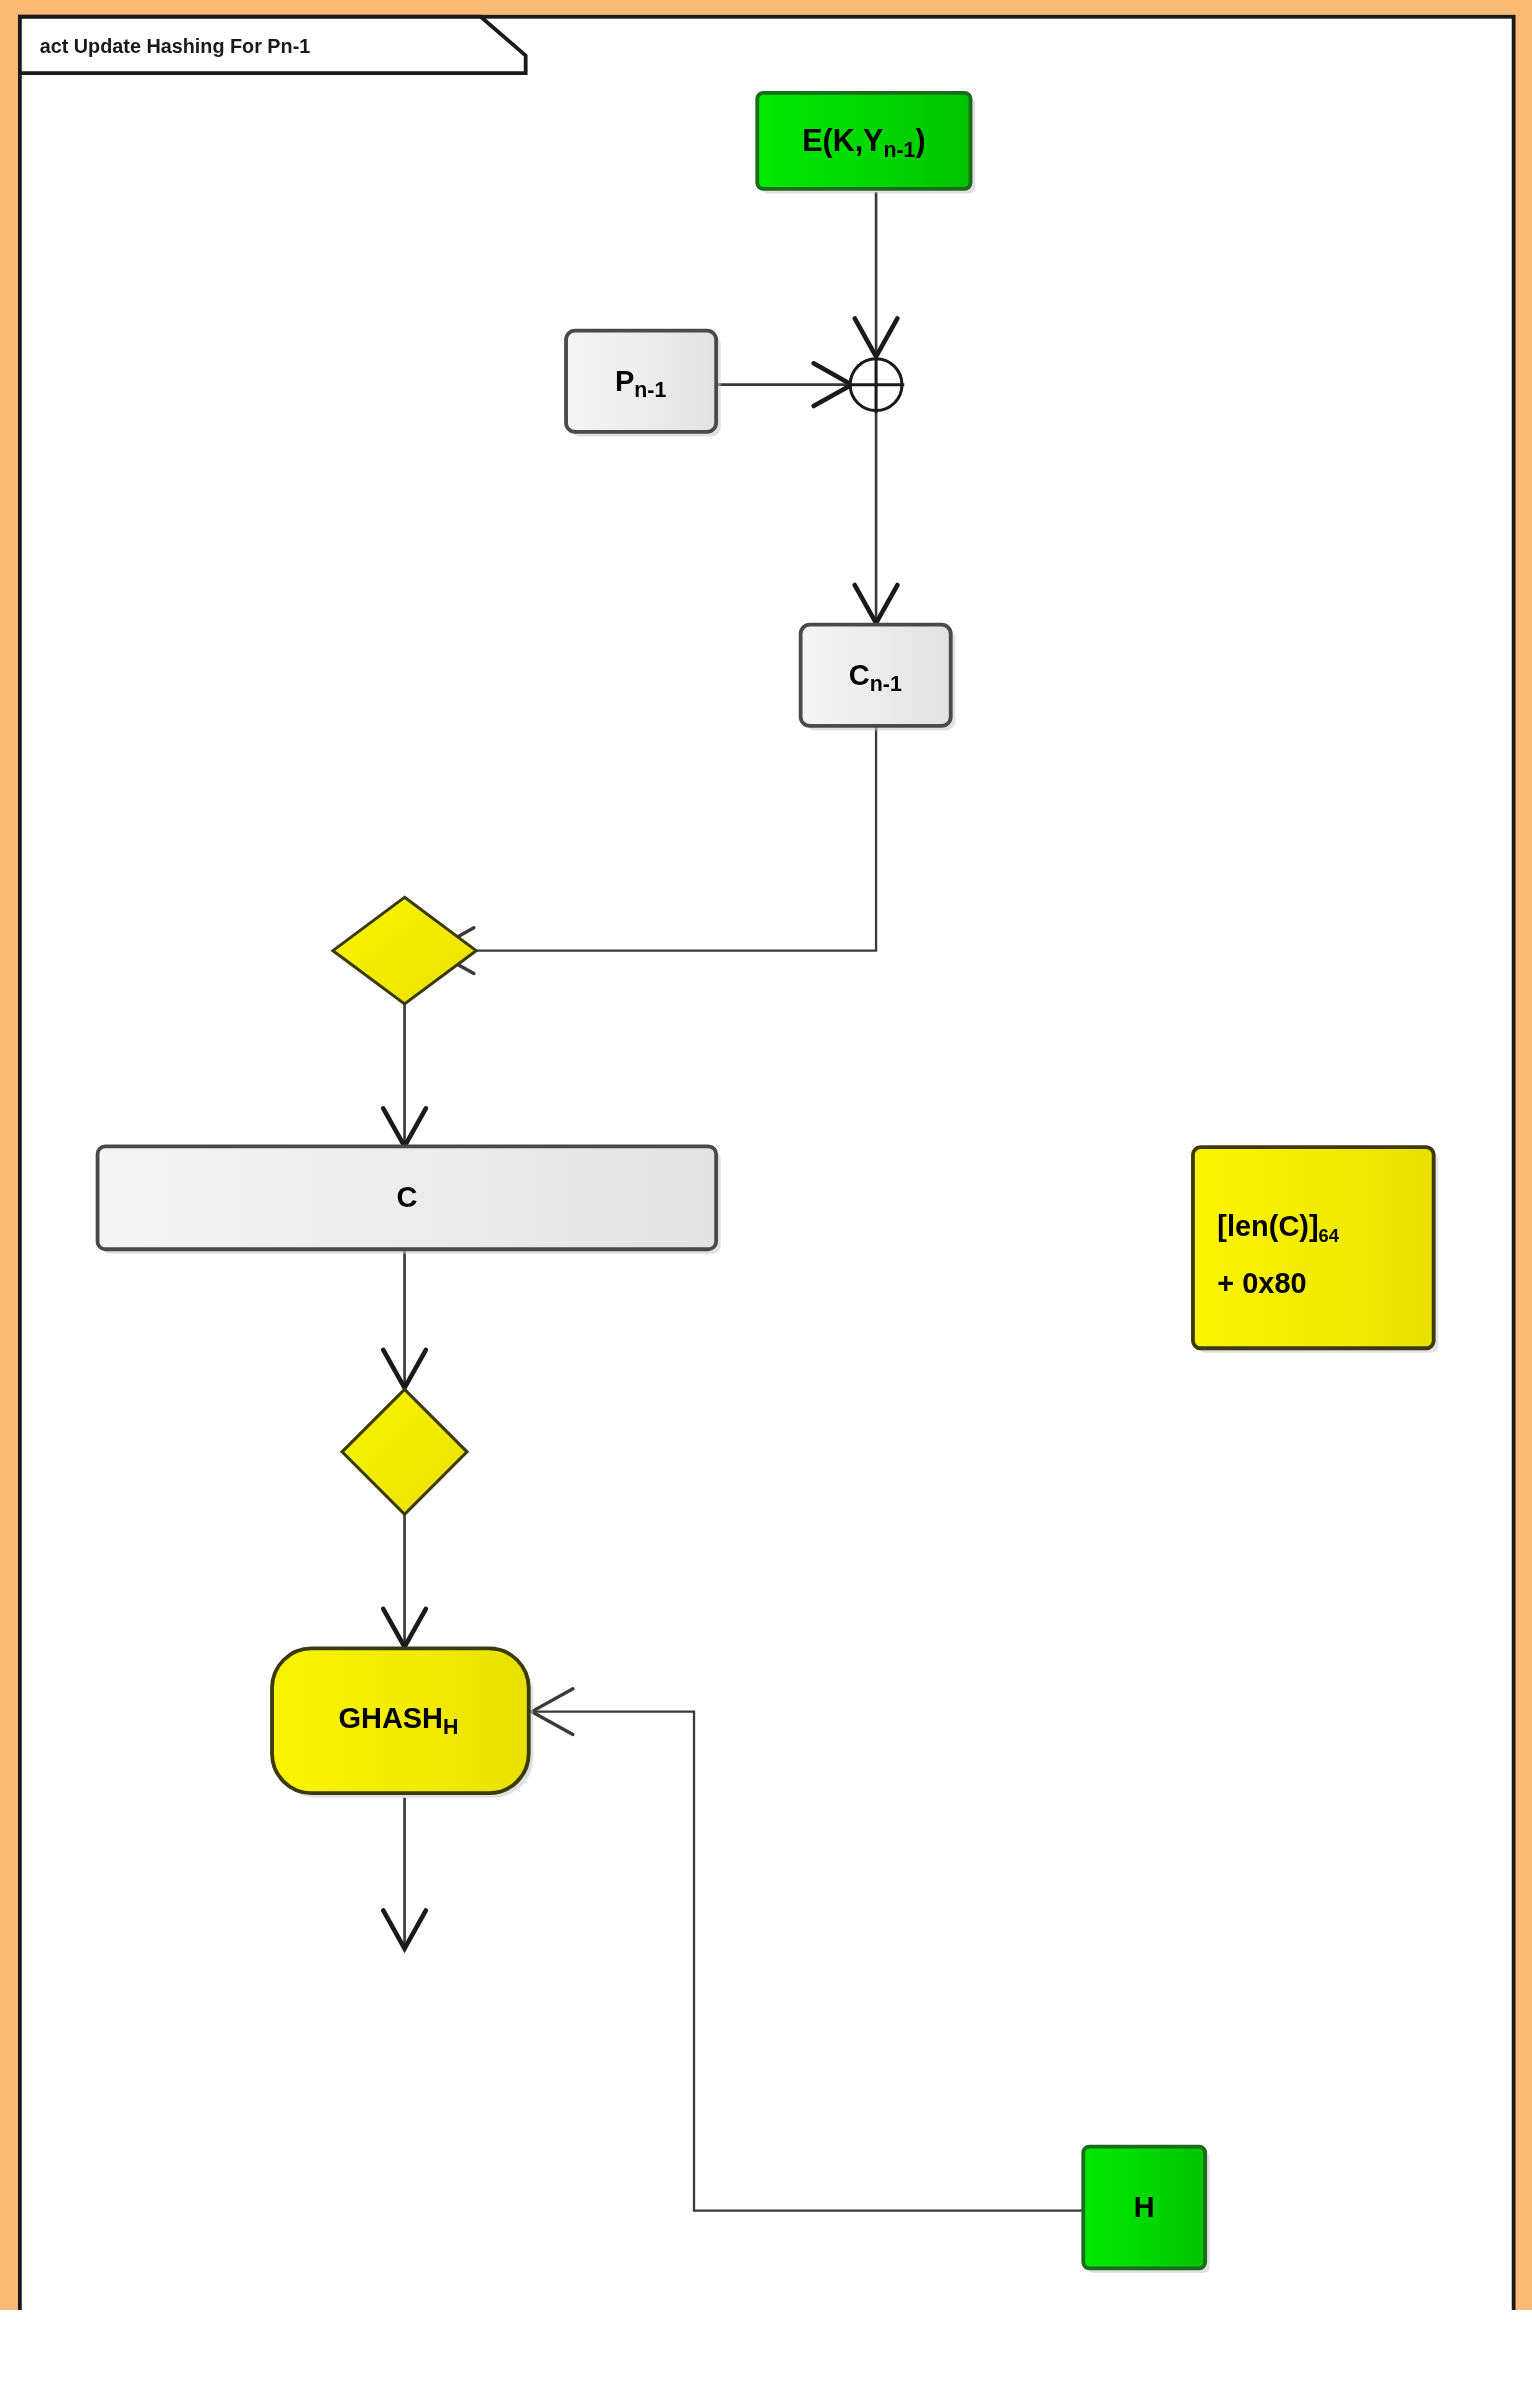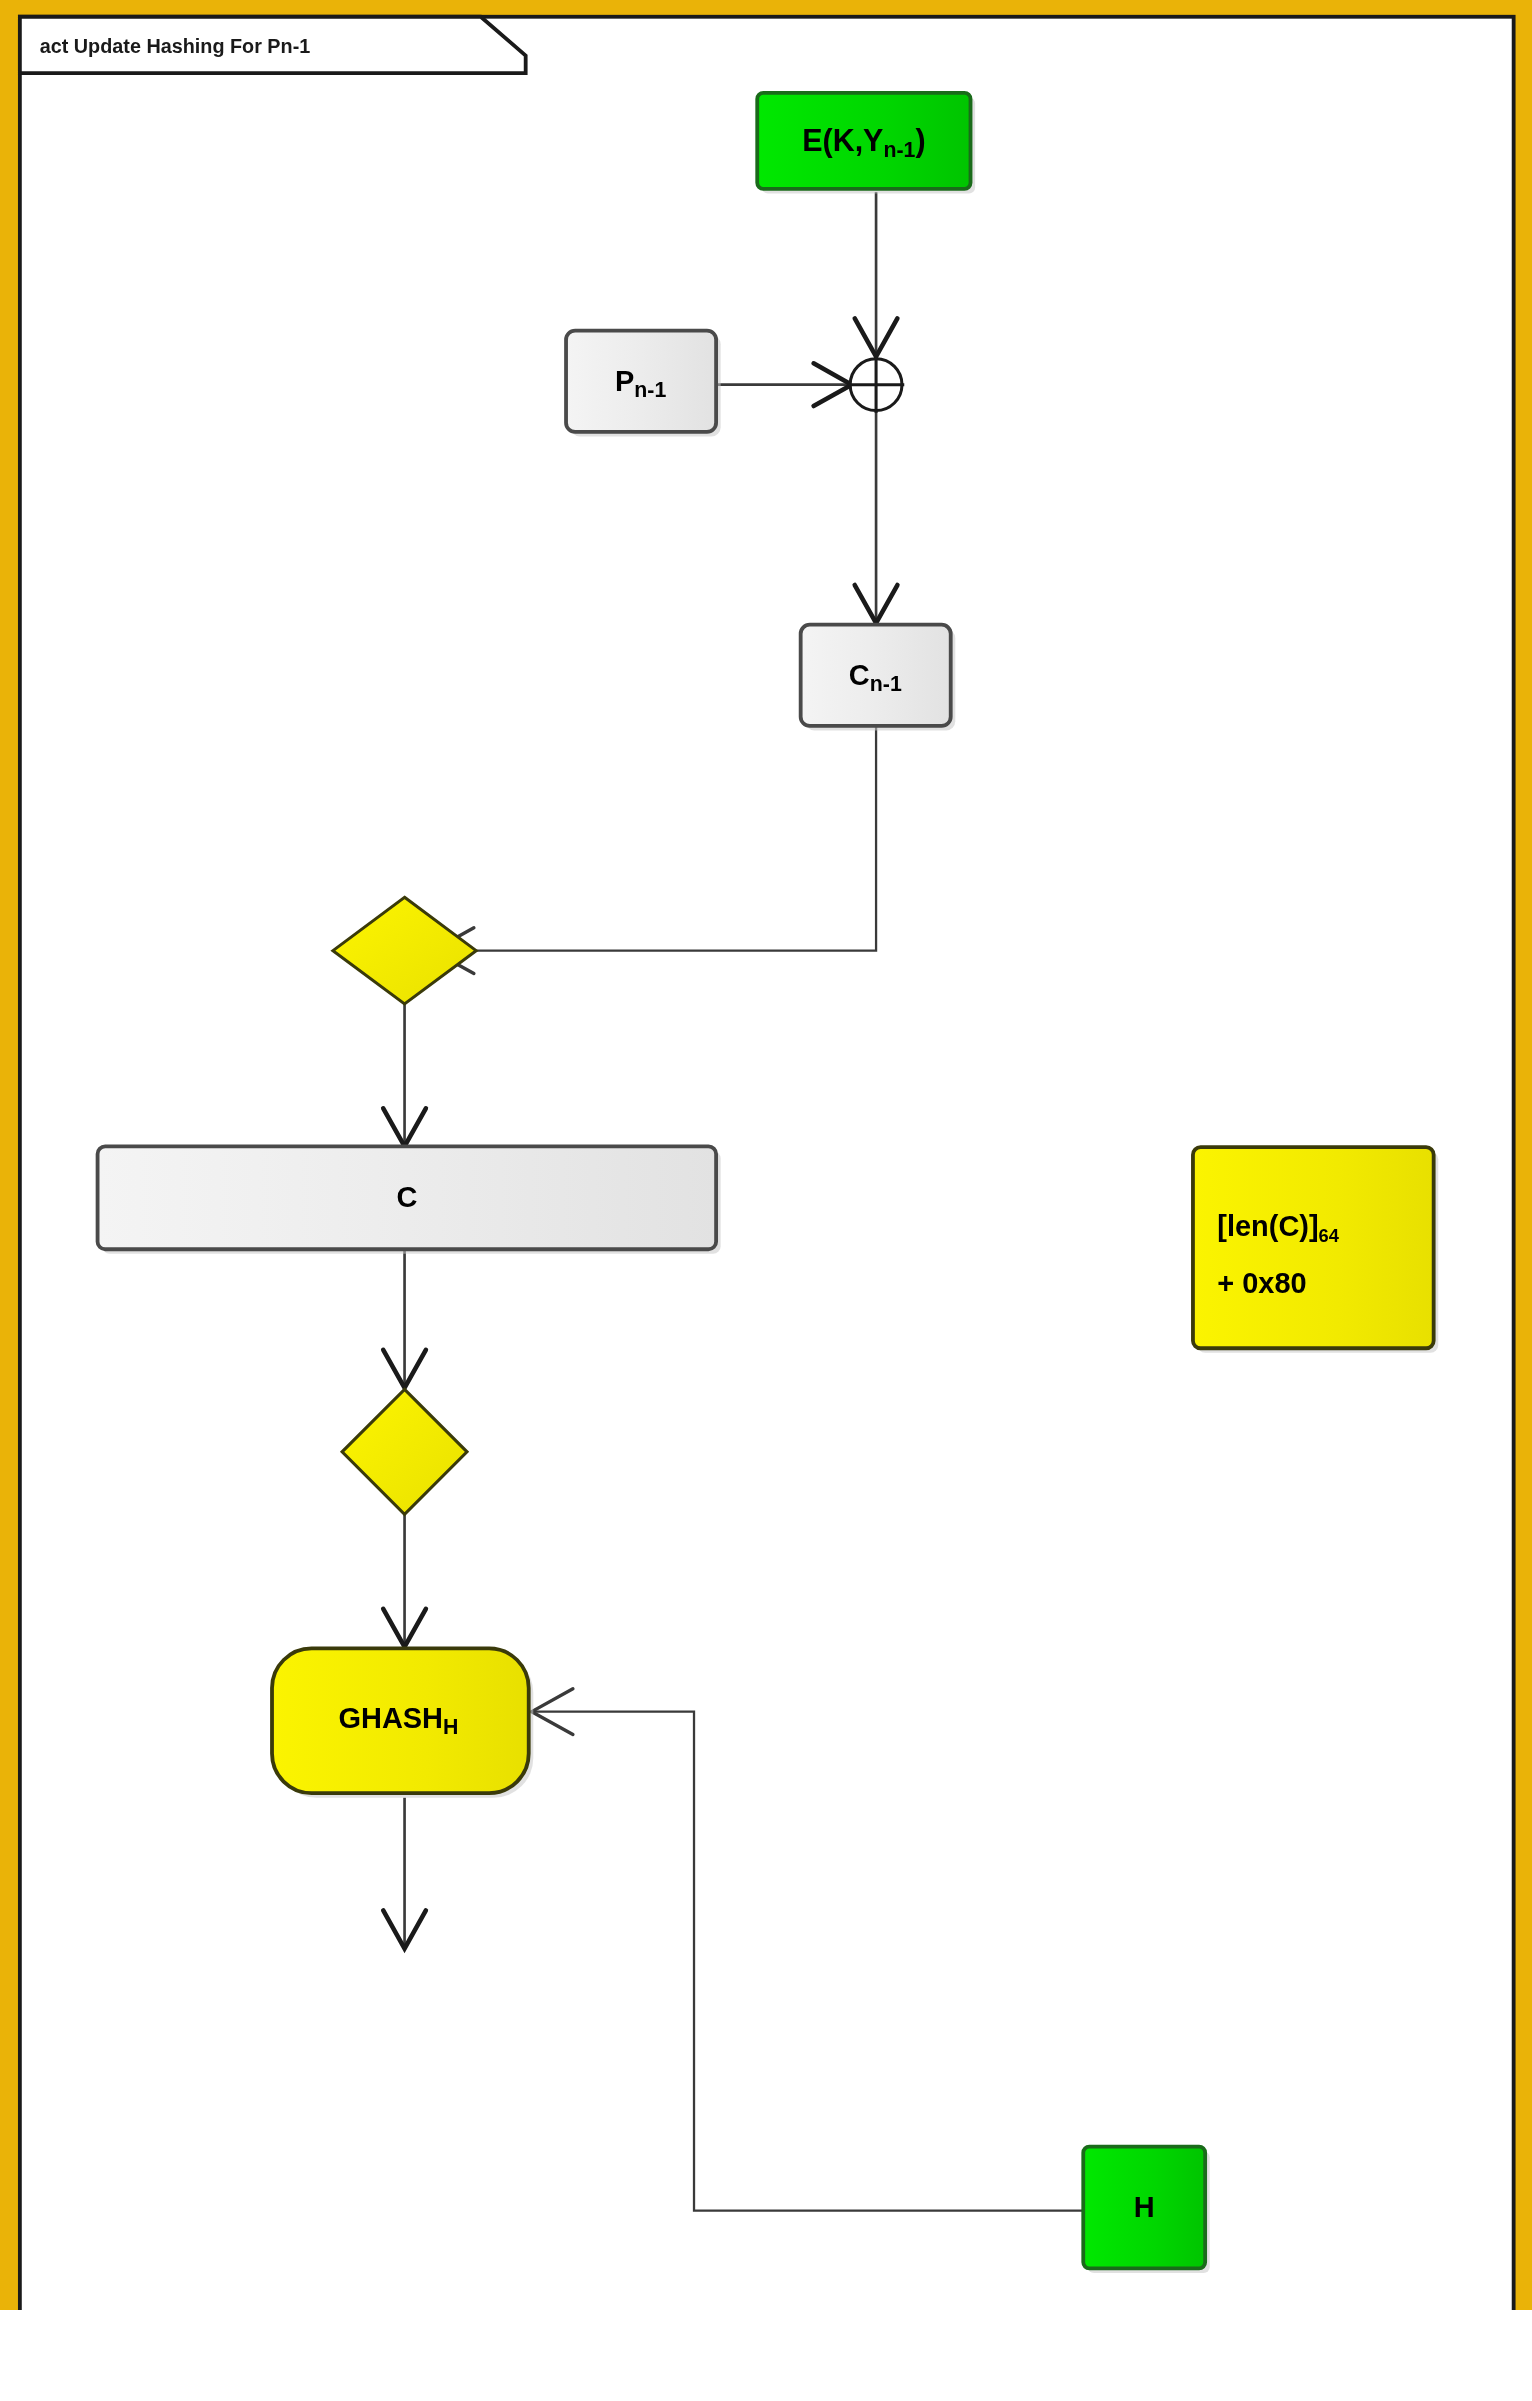--- a/index.html
+++ b/index.html
@@ -7,21 +7,21 @@
     padding: 0;
     background: #ffffff;
   }
   body {
     font-family: "Liberation Sans", sans-serif;
   }
   #canvas {
     position: relative;
     width: 1532px;
     height: 2310px;
-    background: #eab308;
+    background: #fdba74;
     overflow: hidden;
   }
   svg.diagram {
     position: absolute;
     top: 0;
     left: 0;
     width: 1532px;
     height: 2401px;
     display: block;
   }

